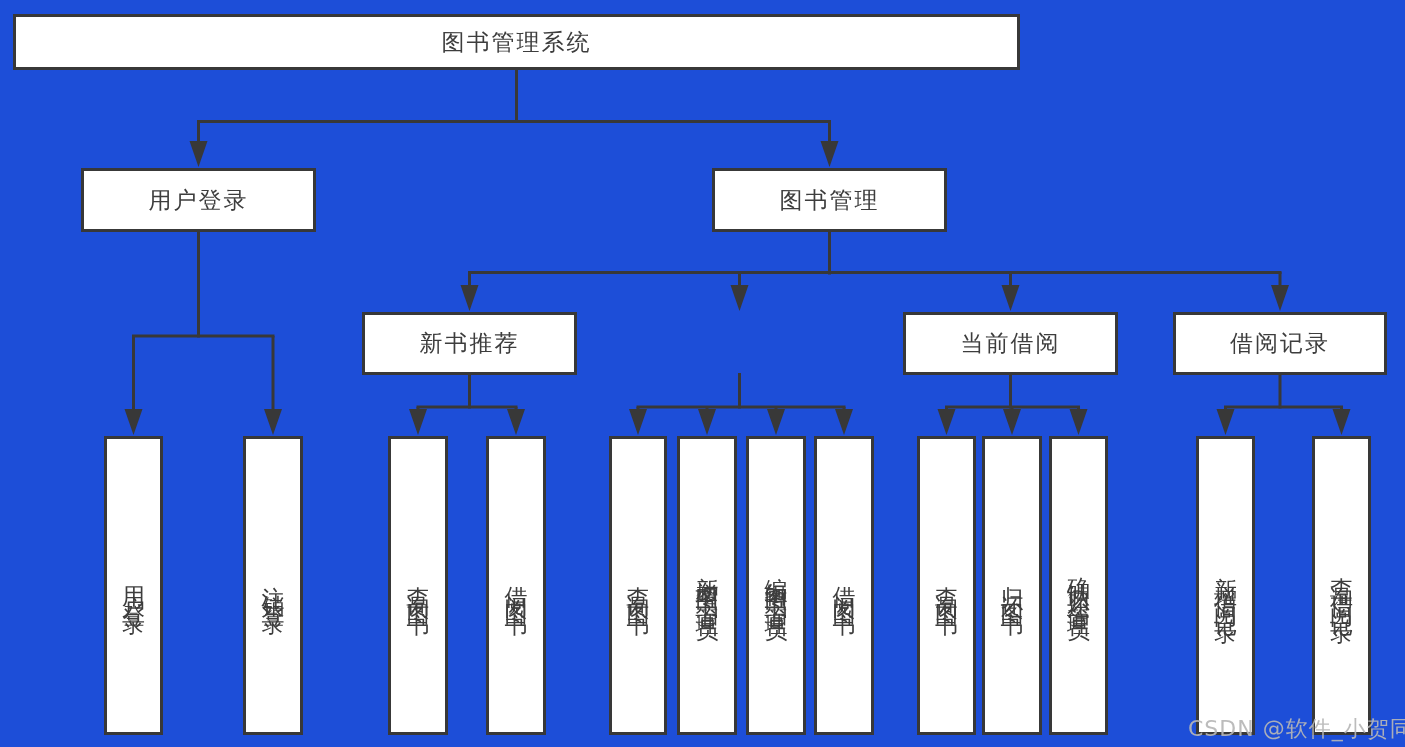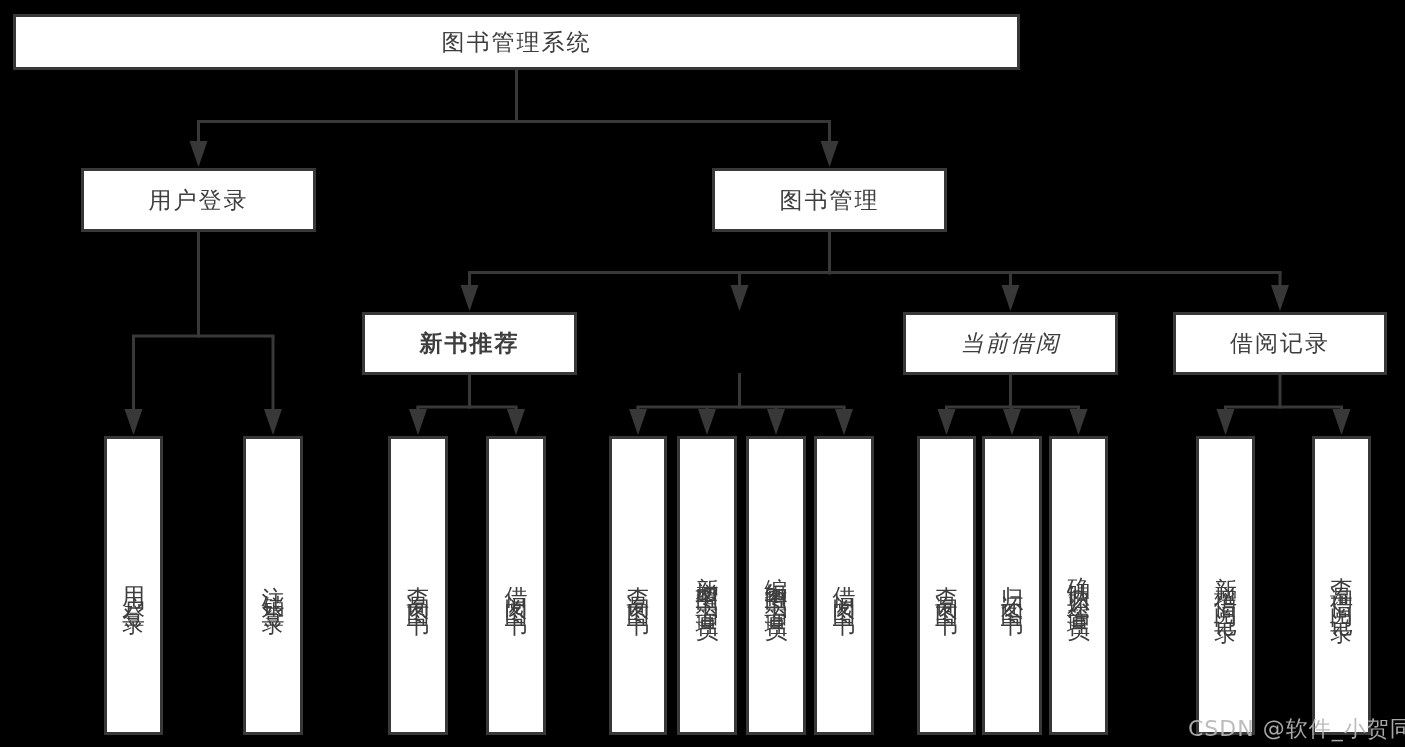--- a/index.html
+++ b/index.html
@@ -5,21 +5,21 @@
   html, body {
     margin: 0;
     padding: 0;
     background: #ffffff;
     font-family: "DejaVu Sans", sans-serif;
   }
   .canvas {
     position: relative;
     width: 1405px;
     height: 747px;
-    background: #000000;
+    background: #1d4ed8;
     overflow: hidden;
   }
   .connectors {
     position: absolute;
     left: 0;
     top: 0;
     z-index: 0;
   }
   .node {
     position: absolute;
@@ -126,22 +126,22 @@
       <path d="M1216.5 409 L1234.5 409 L1225.5 435 Z"></path>
       <path d="M1332.5 409 L1350.5 409 L1341.5 435 Z"></path>
     </g>
   </svg>
 
   <div class="node node-h" style="left:13px; top:14px; width:1007px; height:56px;">图书管理系统</div>
 
   <div class="node node-h" style="left:81px; top:168px; width:235px; height:64px;">用户登录</div>
   <div class="node node-h" style="left:712px; top:168px; width:235px; height:64px;">图书管理</div>
 
-  <div class="node node-h" style="left:362px; top:312px; width:215px; height:63px;font-weight:bold;">新书推荐</div>
-  <div class="node node-h" style="left:903px; top:312px; width:215px; height:63px;font-style:italic;">当前借阅</div>
+  <div class="node node-h" style="left:362px; top:312px; width:215px; height:63px;">新书推荐</div>
+  <div class="node node-h" style="left:903px; top:312px; width:215px; height:63px;">当前借阅</div>
   <div class="node node-h" style="left:1173px; top:312px; width:214px; height:63px;">借阅记录</div>
 
   <div class="node leaf" style="left:104px; top:436px; width:59px; height:299px;">
     <span>用户登录</span>
   </div>
   <div class="node leaf" style="left:243px; top:436px; width:60px; height:299px;">
     <span>注销登录</span>
   </div>
 
   <div class="node leaf" style="left:388px; top:436px; width:60px; height:299px;">

